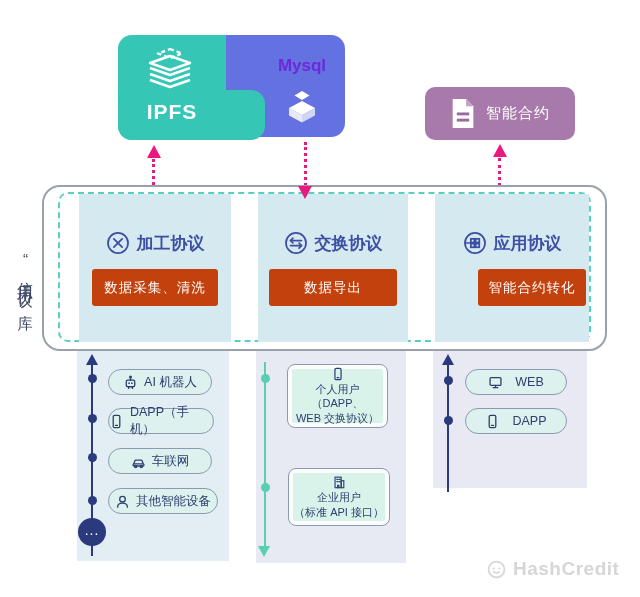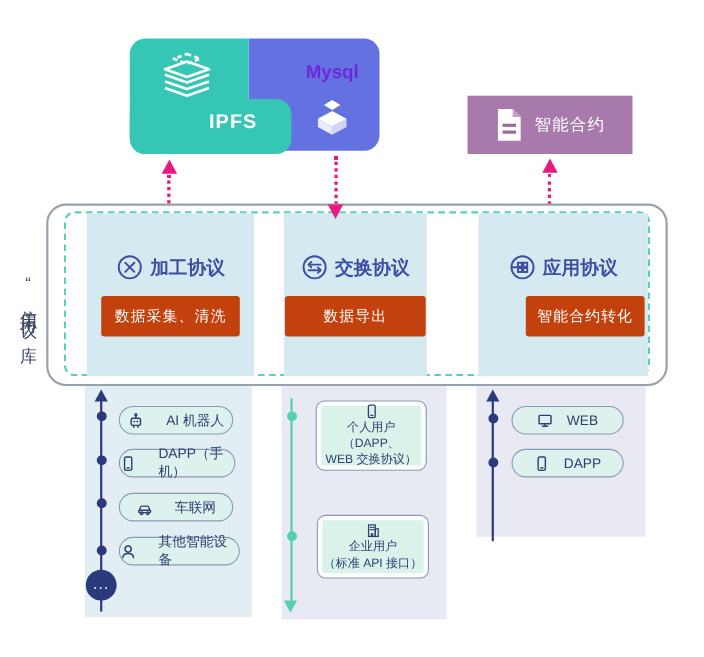--- a/index.html
+++ b/index.html
@@ -4,37 +4,37 @@
 <style>
   html,body{margin:0;padding:0;background:#fff;font-family:"Liberation Sans",sans-serif;}
   #stage{position:relative;width:640px;height:597px;background:#ffffff;overflow:hidden;}
   .abs{position:absolute;}
 
   
   .teal-main{left:118px;top:35px;width:108px;height:105px;background:#35c6b5;border-radius:14px 0 0 14px;z-index:2;}
   .teal-ext{left:118px;top:90px;width:147px;height:50px;background:#35c6b5;border-radius:14px;z-index:3;}
   .blue-box{left:226px;top:35px;width:119px;height:102px;background:#6372e0;border-radius:0 14px 14px 0;z-index:1;}
   .ipfs-icon{left:144px;top:47px;z-index:4;}
-  .ipfs-label{left:118px;top:100px;width:108px;text-align:center;color:#fff;font-size:18px;font-weight:bold;letter-spacing:1px;z-index:4;padding-left:40px;}
+  .ipfs-label{left:118px;top:100px;width:108px;text-align:center;color:#fff;font-size:21px;font-weight:bold;letter-spacing:1px;z-index:4;}
   .mysql-label{left:262px;top:56px;width:80px;text-align:center;color:#6d28d9;font-size:17px;font-weight:bold;z-index:2;}
   .cube-icon{left:282px;top:90px;z-index:2;}
-  .sc-box{left:425px;top:87px;width:150px;height:53px;background:#a87aac;border-radius:0;display:flex;align-items:center;justify-content:center;gap:10px;z-index:2;}
+  .sc-box{left:425px;top:87px;width:150px;height:53px;background:#a87aac;border-radius:10px;display:flex;align-items:center;justify-content:center;gap:10px;z-index:2;}
   .sc-label{color:#fff;font-size:15px;letter-spacing:1px;}
 
   
   .dotline{width:0;border-left:3px dotted #e9197d;}
   .tri-up{width:0;height:0;border-left:7px solid transparent;border-right:7px solid transparent;border-bottom:13px solid #e9197d;}
   .tri-down{width:0;height:0;border-left:7px solid transparent;border-right:7px solid transparent;border-top:13px solid #e9197d;}
 
   
   .main-box{left:42px;top:185px;width:565px;height:166px;border:2px solid #99a1ad;border-radius:18px;background:#fff;box-sizing:border-box;}
   .dash-box{position:absolute;left:14px;top:5px;width:533px;height:150px;border:2px dashed #58cfc0;border-radius:10px;box-sizing:border-box;}
   .col{position:absolute;top:7px;height:148px;background:#d5e9f1;}
   .colA{left:35px;width:152px;}
-  .colB{left:214px;width:130px;}
+  .colB{left:214px;width:150px;}
   .colC{left:391px;width:154px;}
   .hdr{display:flex;align-items:center;justify-content:center;gap:7px;margin-top:37px;color:#3d4fa2;font-size:17px;font-weight:600;}
   .btn-dark{margin:14px auto 0;height:37px;background:#c2410c;color:#fff;font-size:13.5px;border-radius:3px;display:flex;align-items:center;justify-content:center;letter-spacing:1px;}
   .btnA{width:126px;} .btnB{width:128px;} .btnC{width:108px;margin-left:43px;}
 
   
   .side-label{left:7px;top:207px;height:140px;width:28px;writing-mode:vertical-rl;text-orientation:upright;color:#3f4a66;font-size:15.5px;letter-spacing:3px;text-align:center;}
 
   
   .colA2{left:77px;top:351px;width:152px;height:210px;background:#e2eef3;}
@@ -44,21 +44,21 @@
   
   .rail-navy{width:2px;background:#2b3a7d;}
   .rail-teal{width:2px;background:#57d0b2;}
   .dot-navy{width:9px;height:9px;border-radius:50%;background:#2b3a7d;}
   .dot-teal{width:9px;height:9px;border-radius:50%;background:#57d0b2;}
   .tri-up-navy{width:0;height:0;border-left:6px solid transparent;border-right:6px solid transparent;border-bottom:11px solid #2b3a7d;}
   .tri-down-teal{width:0;height:0;border-left:6px solid transparent;border-right:6px solid transparent;border-top:11px solid #57d0b2;}
   .more-circle{left:78px;top:518px;width:28px;height:28px;border-radius:50%;background:#2b3a7d;color:#fff;font-size:14px;display:flex;align-items:center;justify-content:center;padding-bottom:5px;box-sizing:border-box;letter-spacing:1px;}
 
   
-  .pill{border:1.5px solid #8b9ab2;border-radius:13px;background:#ddf2ee;display:flex;align-items:center;justify-content:center;gap:20px;color:#2e4070;font-size:12.5px;box-sizing:border-box;}
+  .pill{border:1.5px solid #8b9ab2;border-radius:13px;background:#ddf2ee;display:flex;align-items:center;justify-content:center;gap:6px;color:#2e4070;font-size:12.5px;box-sizing:border-box;}
 
   
   .card{border:1.5px solid #8b9ab2;border-radius:8px;background:#fbfdfd;box-sizing:border-box;padding:4px;display:flex;}
   .card .mint{background:#d9f2ea;width:100%;display:flex;flex-direction:column;align-items:center;justify-content:center;border-radius:2px;color:#2e4070;font-size:11px;line-height:1.3;text-align:center;}
   .card .mint .ic{margin-bottom:1px;}
 
   
   .footer{left:486px;top:558px;display:flex;align-items:center;gap:6px;color:#d6d6d6;}
   .footer .brand{font-size:19px;font-weight:bold;letter-spacing:0.5px;}
 
@@ -273,14 +273,25 @@
     <span class="icon">
       <svg width="15" height="15" viewBox="0 0 16 16" fill="none" stroke="#2e4070" stroke-width="1.4" stroke-linecap="round">
         <rect x="2.2" y="2.8" width="11.6" height="8.2" rx="1"></rect>
         <path d="M8 11 V13.4"></path>
           <path d="M5.5 13.4 H10.5"></path>
       </svg>
     </span>
     <span>WEB</span>
   </div>
 
+  <div class="abs footer">
+    <span class="icon">
+      <svg width="21" height="21" viewBox="0 0 22 22" fill="none" stroke="#d6d6d6" stroke-width="1.8" stroke-linecap="round">
+        <circle cx="11" cy="11" r="8.3"></circle>
+        <circle cx="8" cy="10" r="1.1" fill="#d6d6d6" stroke="none"></circle>
+        <circle cx="14" cy="10" r="1.1" fill="#d6d6d6" stroke="none"></circle>
+        <path d="M8 13.5 Q11 15.5 14 13.5"></path>
+      </svg>
+    </span>
+    <span class="brand">HashCredit</span>
+  </div>
 
 </div>
 
 </body></html>

